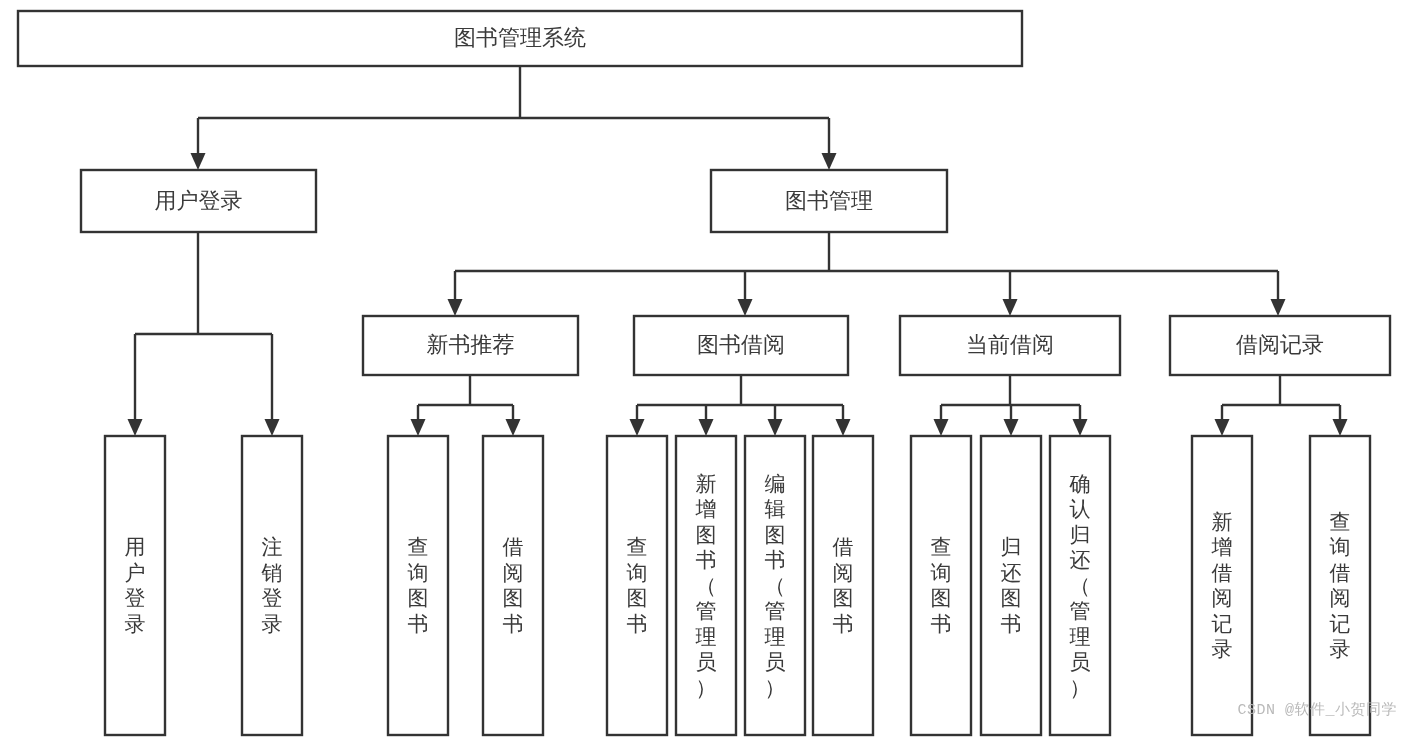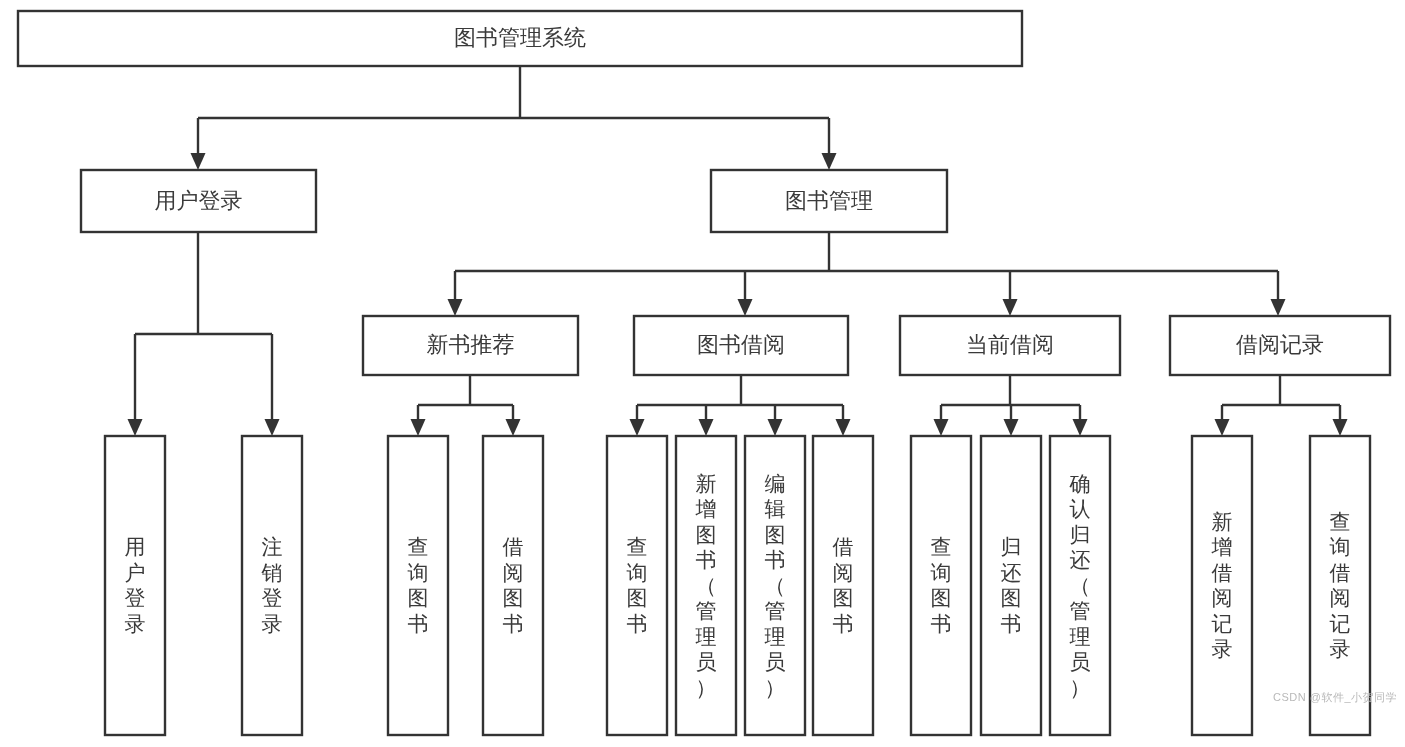--- a/index.html
+++ b/index.html
@@ -51,23 +51,23 @@
     fill: none;
     stroke-linecap: butt;
   }
   .arrow-head {
     fill: #333333;
     stroke: none;
   }
   .watermark {
     position: absolute;
     right: 8px;
-    bottom: 14px;
-    font-family: Liberation Sans, sans-serif;
-    font-size: 11px;
+    bottom: 0;
+    font-family: Liberation Mono, monospace;
+    font-size: 15px;
     color: #b9b9b9;
     letter-spacing: 0.5px;
     white-space: nowrap;
     user-select: none;
   }
 </style>
 </head>
 <body>
 
 <div id="diagram-root">

